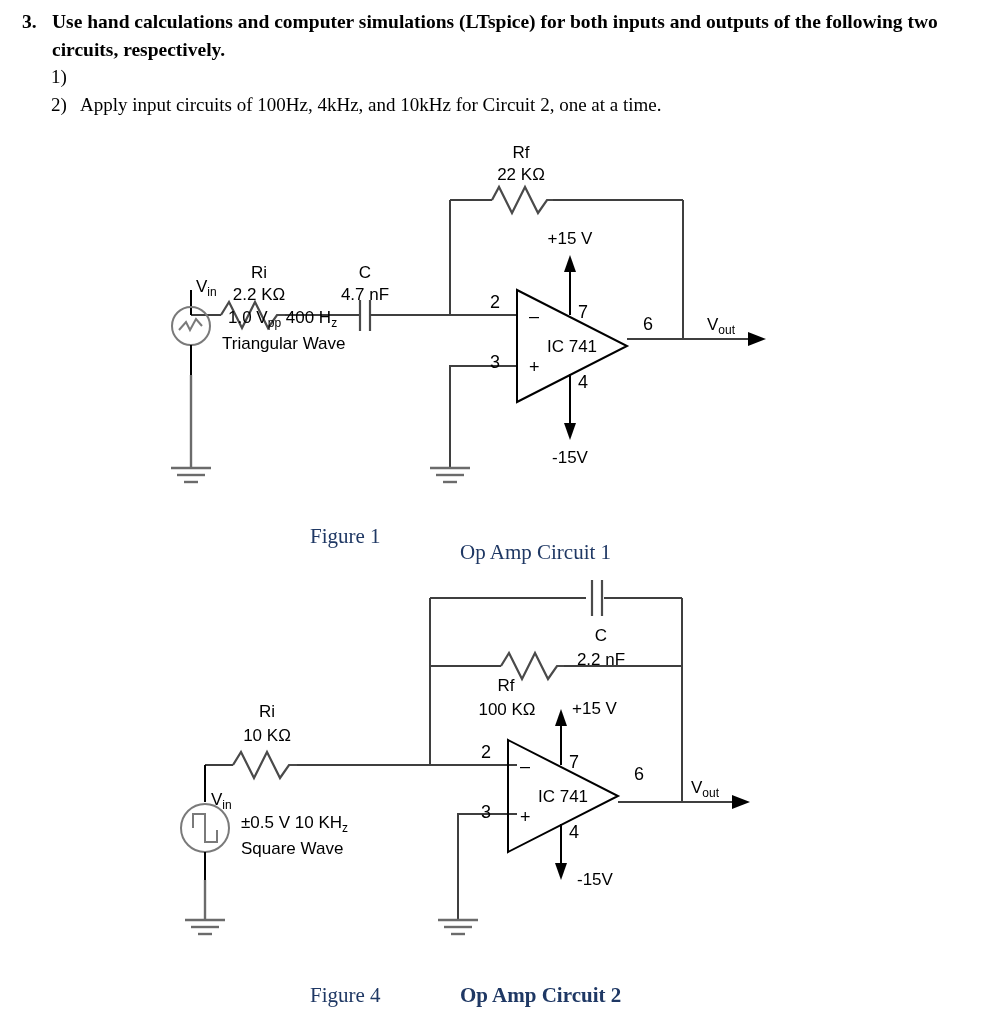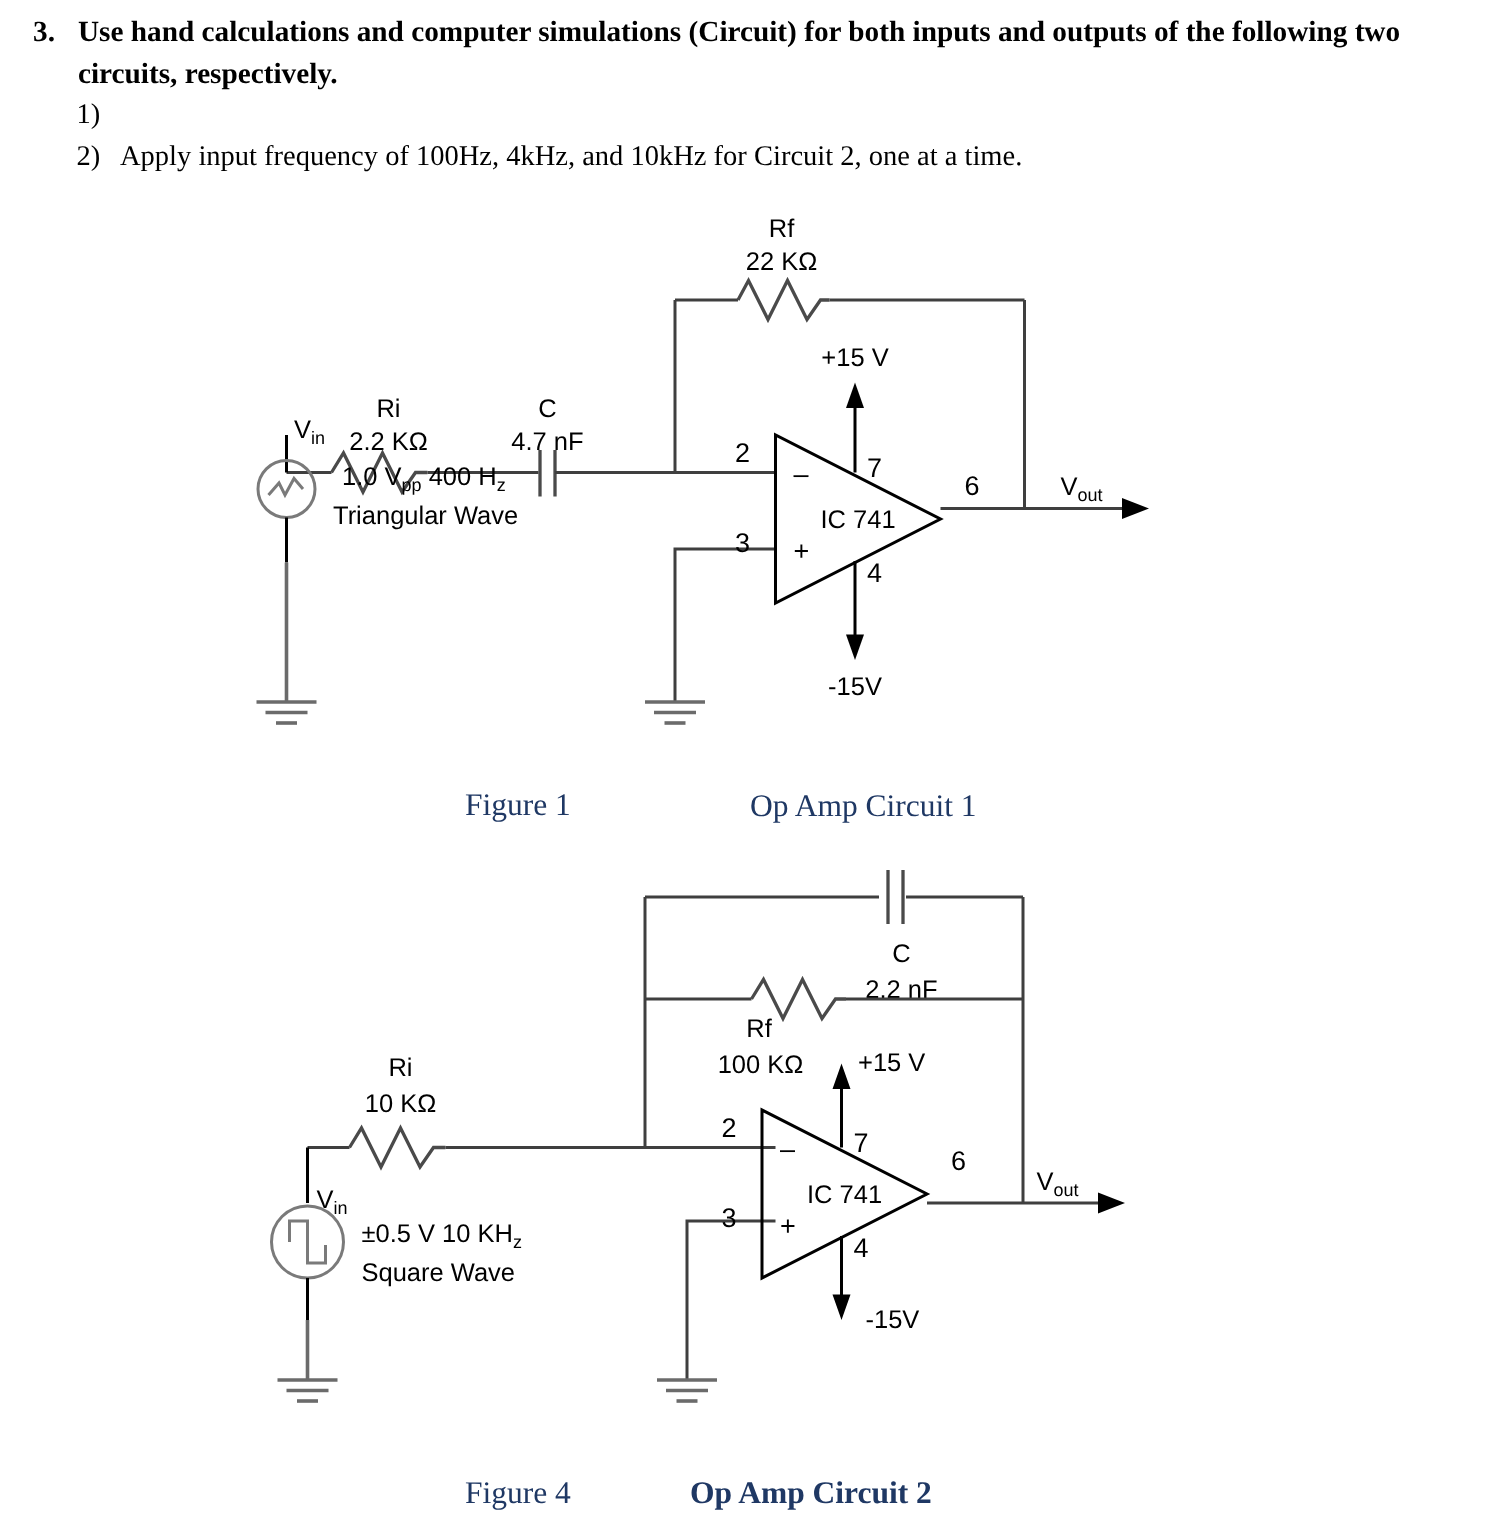--- a/index.html
+++ b/index.html
@@ -67,21 +67,21 @@
   
   .figure-caption {
     position: absolute;
     font-family: "Liberation Serif", serif;
     font-size: 21px;
     color: #1f3864;
     white-space: nowrap;
   }
   #caption-1 { left: 310px; top: 524px; }
   #caption-1 .cap-title { position: absolute; left: 0; top: 0; }
-  #caption-1 .cap-desc  { position: absolute; left: 150px; top: 1px; margin-left: 40px; }
+  #caption-1 .cap-desc  { position: absolute; left: 150px; top: 16px; }
   #caption-2 { left: 310px; top: 983px; }
   #caption-2 .cap-title { position: absolute; left: 0; top: 0; }
   #caption-2 .cap-desc  { position: absolute; left: 150px; top: 0; font-weight: bold; }
 
   
   text {
     font-family: "Liberation Sans", sans-serif;
     fill: #000000;
   }
   .lbl       { font-size: 17px; }
@@ -95,28 +95,28 @@
   .tri       { stroke: #000000; stroke-width: 2; fill: none; }
   .gnd       { stroke: #6b6b6b; stroke-width: 2.4; fill: none; }
   .srcline   { stroke: #7a7a7a; stroke-width: 2; fill: none; }
 </style>
 </head>
 <body>
 
 <div id="problem-block">
   <div class="q-main">
     <span class="q-num">3.</span>
-    <span class="q-text">Use hand calculations and computer simulations (Circuit) for both inputs and outputs of the following two circuits, respectively.</span>
+    <span class="q-text">Use hand calculations and computer simulations (LTspice) for both inputs and outputs of the following two circuits, respectively.</span>
   </div>
   <div class="q-sub">
     <span class="q-sub-num">1)</span>
   </div>
   <div class="q-sub">
     <span class="q-sub-num">2)</span>
-    <span>Apply input frequency of 100Hz, 4kHz, and 10kHz for Circuit 2, one at a time.</span>
+    <span>Apply input circuits of 100Hz, 4kHz, and 10kHz for Circuit 2, one at a time.</span>
   </div>
 </div>
 
 <div class="circuit-canvas" id="circuit-1-figure">
 <svg class="circuit-svg" width="996" height="390" viewBox="0 0 996 390" xmlns="http://www.w3.org/2000/svg">
 
   <text class="lbl" x="521" y="28" text-anchor="middle">Rf</text>
   <text class="lbl" x="521" y="50" text-anchor="middle">22 KΩ</text>
 
   <path class="wire" d="M 450 70 L 450 185"></path>

